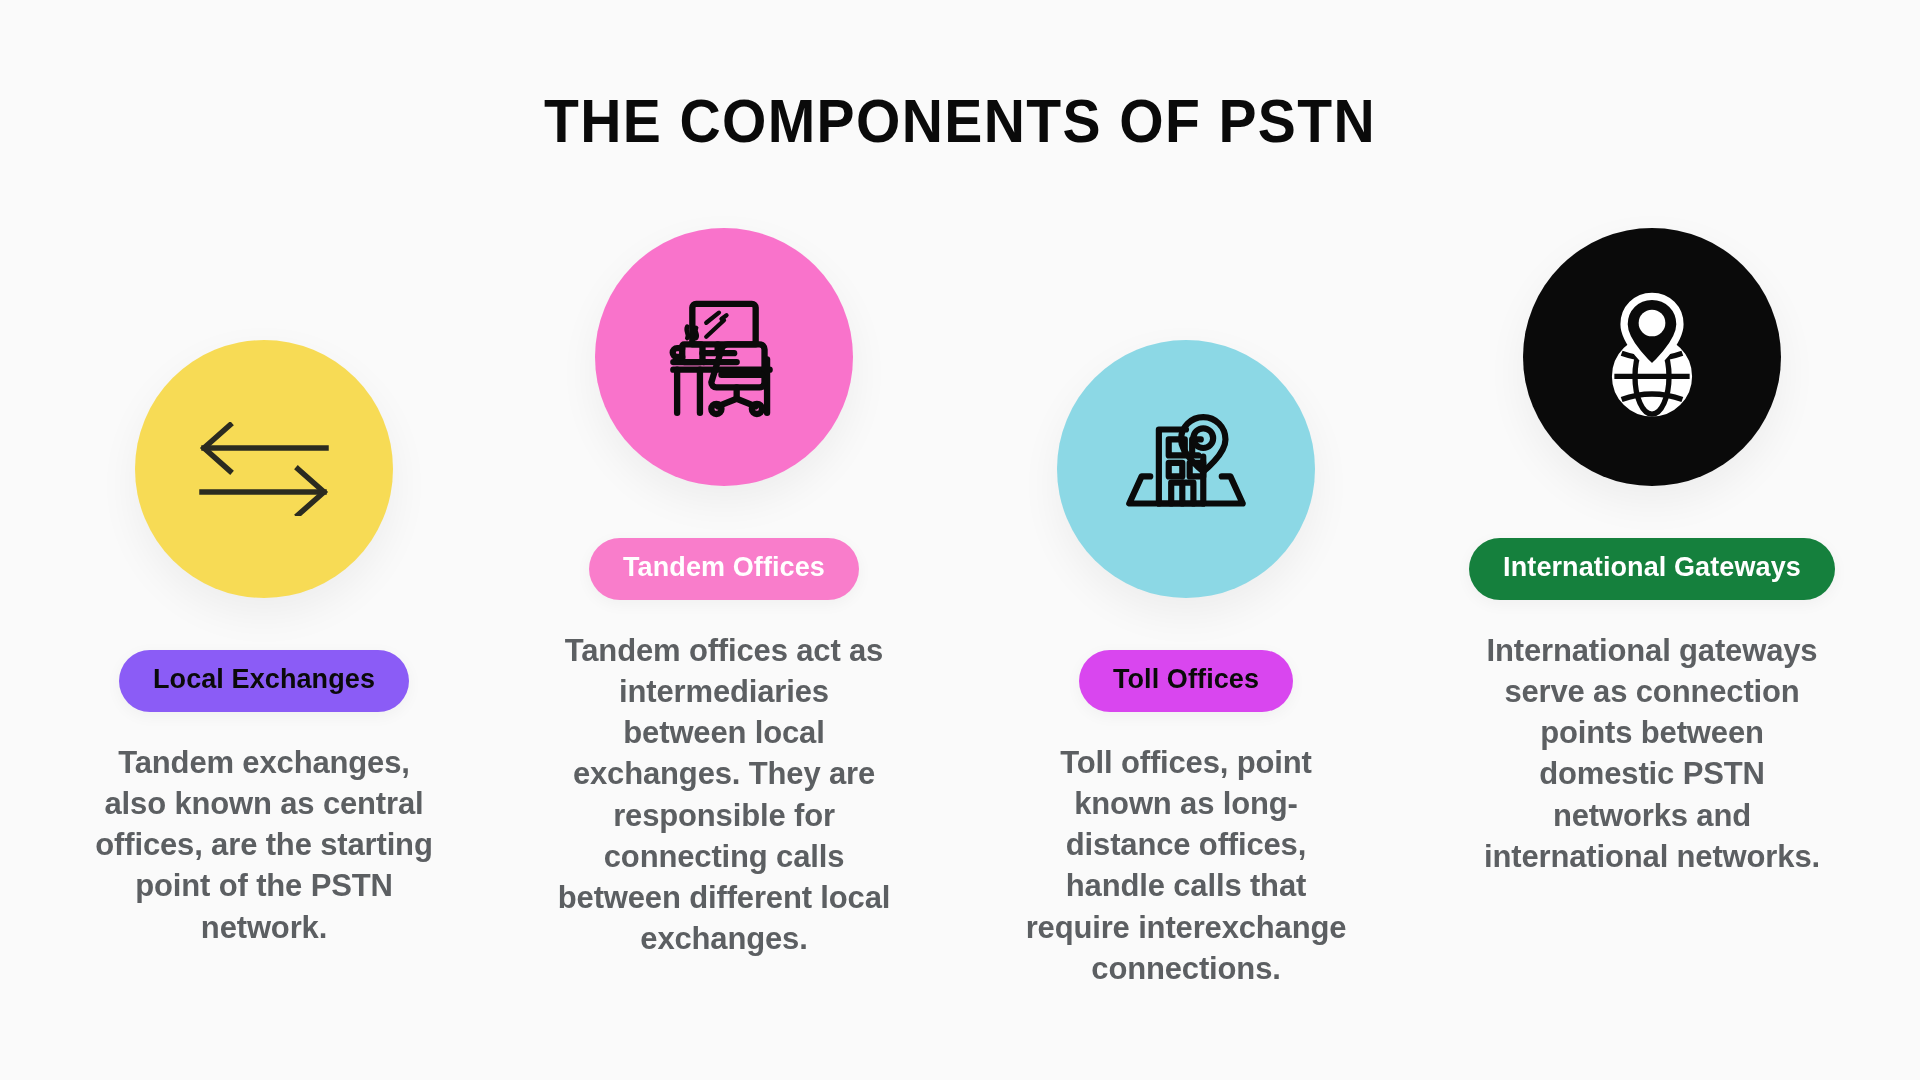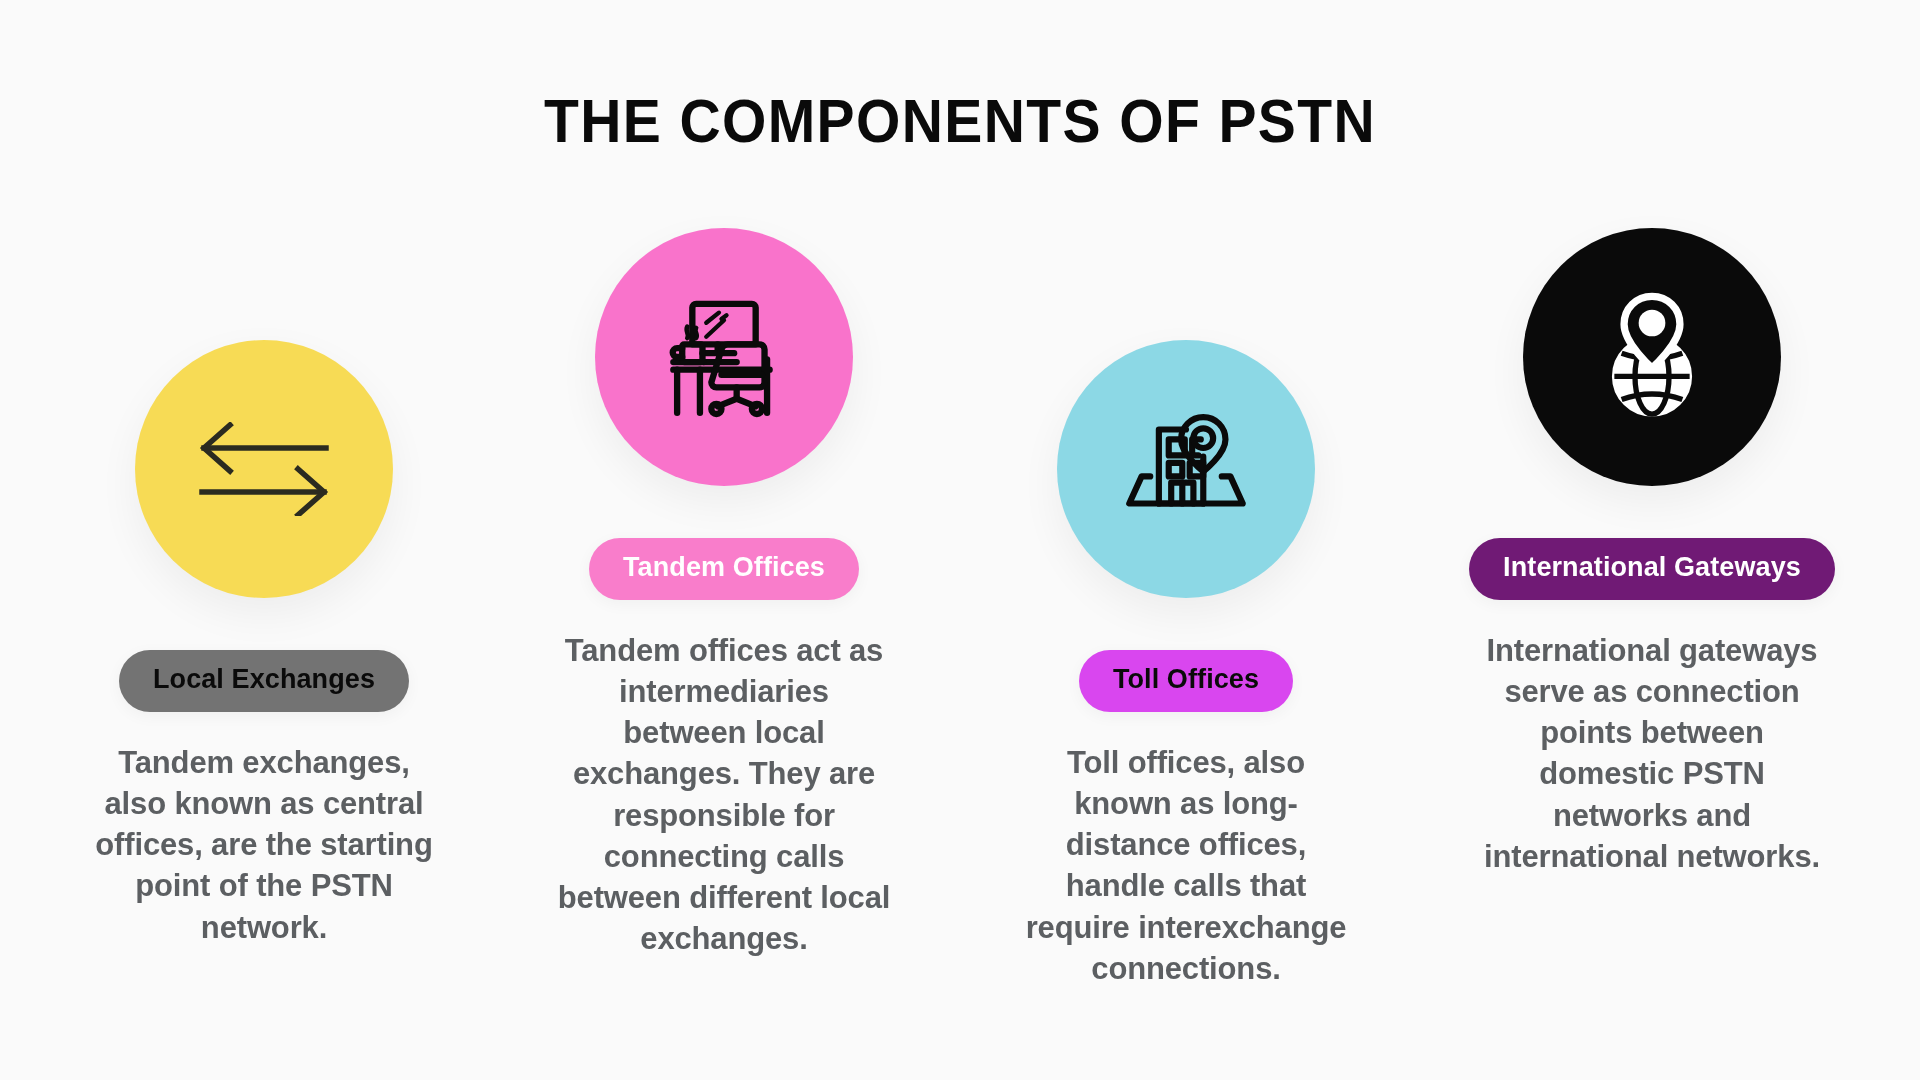--- a/index.html
+++ b/index.html
@@ -109,21 +109,21 @@
         <svg width="132" height="94" viewBox="0 0 132 94" fill="none" stroke="#2B2B20" stroke-width="5.5" stroke-linecap="square" stroke-linejoin="miter">
 
           <line x1="128" y1="26" x2="6" y2="26"></line>
           <polyline points="32,3 6,26 32,49"></polyline>
 
           <line x1="4" y1="70" x2="126" y2="70"></line>
           <polyline points="100,47 126,70 100,93"></polyline>
         </svg>
       </span>
     </div>
-    <div class="pill" style="background:#737373;color:#0A0A0A">
+    <div class="pill" style="background:#8b5cf6;color:#0A0A0A">
       <span>Local Exchanges</span>
     </div>
     <p class="desc">Tandem exchanges, also known as central offices, are the starting point of the PSTN network.</p>
   </div>
 
   <div class="card card-2">
     <div class="icon-circle" style="background:#F973CB">
       <span>
         <svg width="152" height="152" viewBox="0 0 120 120" fill="none" stroke="#0A0A0A" stroke-width="5" stroke-linecap="round" stroke-linejoin="round">
 
@@ -189,21 +189,21 @@
           <line x1="57" y1="71" x2="57" y2="88"></line>
 
           <path d="M74 18 c10 0 18 8 18 18 c0 12 -18 26 -18 26 c0 0 -18 -14 -18 -26 c0 -10 8 -18 18 -18 z"></path>
           <circle cx="74" cy="35" r="8"></circle>
         </svg>
       </span>
     </div>
     <div class="pill" style="background:#d946ef;color:#0A0A0A">
       <span>Toll Offices</span>
     </div>
-    <p class="desc">Toll offices, also known as long-distance offices, handle calls that require interexchange connections.</p>
+    <p class="desc">Toll offices, point known as long-distance offices, handle calls that require interexchange connections.</p>
   </div>
 
   <div class="card card-4">
     <div class="icon-circle" style="background:#0A0A0A">
       <span>
         <svg width="122" height="136" viewBox="0 0 100 112" fill="none">
           <g stroke="#FFFFFF" stroke-width="6" fill="none" stroke-linecap="round" stroke-linejoin="round">
 
             <circle cx="50" cy="72" r="31" fill="#FFFFFF" stroke="#FFFFFF" stroke-width="4"></circle>
           </g>
@@ -213,19 +213,19 @@
             <line x1="19" y1="72" x2="81" y2="72"></line>
             <path d="M25 53 q25 9 50 0"></path>
             <path d="M25 91 q25 -9 50 0"></path>
           </g>
 
           <path d="M50 6 c13 0 23 10 23 23 c0 16 -23 36 -23 36 c0 0 -23 -20 -23 -36 c0 -13 10 -23 23 -23 z" fill="#0A0A0A" stroke="#FFFFFF" stroke-width="6" stroke-linejoin="round"></path>
           <circle cx="50" cy="28" r="11" fill="#FFFFFF"></circle>
         </svg>
       </span>
     </div>
-    <div class="pill" style="background:#701a75;color:#FFFFFF">
+    <div class="pill" style="background:#15803d;color:#FFFFFF">
       <span>International Gateways</span>
     </div>
     <p class="desc">International gateways serve as connection points between domestic PSTN networks and international networks.</p>
   </div>
 
 </div>
 
 </body></html>

